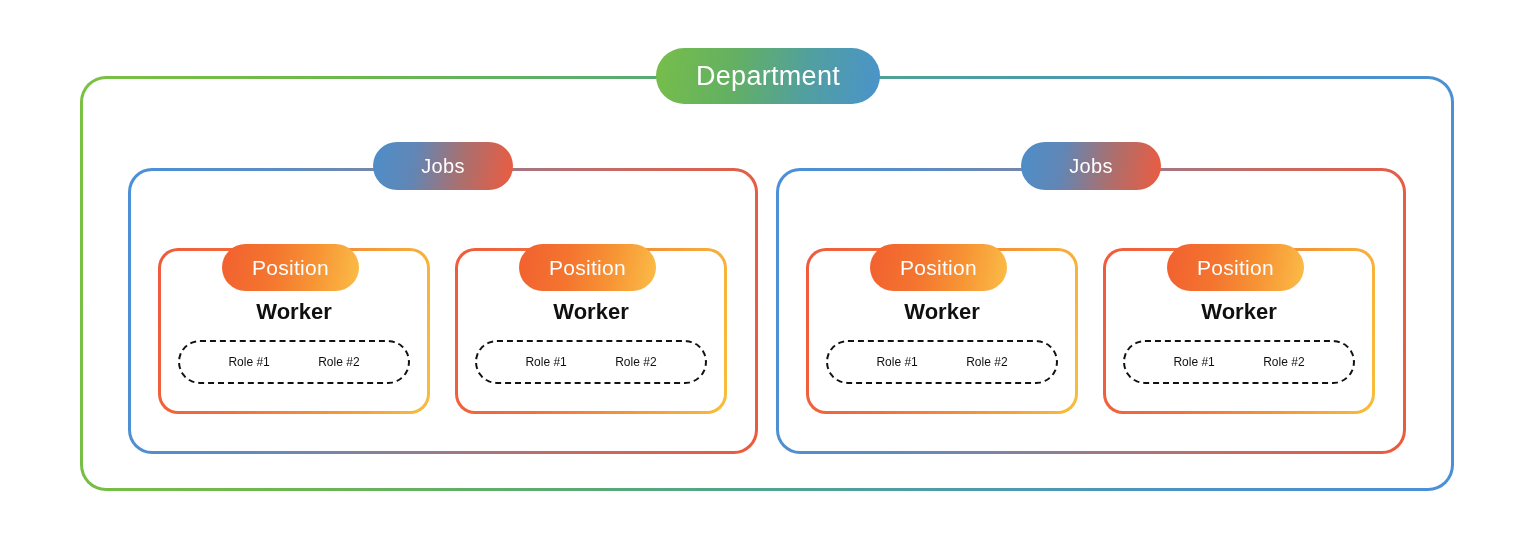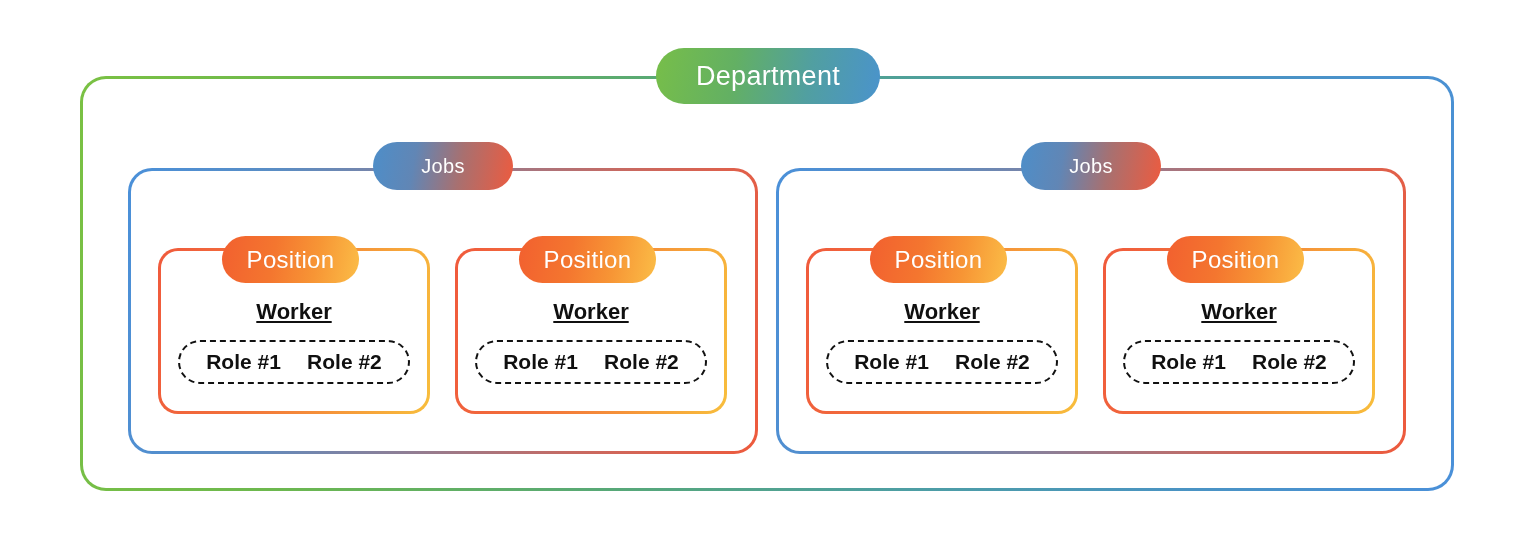--- a/index.html
+++ b/index.html
@@ -101,61 +101,60 @@
     width: 140px;
     height: 48px;
     border-radius: 24px;
     font-size: 20px;
     background: linear-gradient(100deg, #4D8EC9 0%, #6186B5 30%, #A87070 62%, #ED5B3F 100%);
   }
   .pill-jobs-1 { left: 373px; }
   .pill-jobs-2 { left: 1021px; }
 
   .pill-pos {
-    top: 236px;
+    top: 244px;
     width: 137px;
     height: 47px;
     border-radius: 24px;
-    font-size: 24px;
+    font-size: 21px;
     background: linear-gradient(100deg, #F2602F 0%, #F4762F 38%, #F79535 68%, #FBBD47 100%);
   }
   .pill-pos-1 { left: 222px; }
   .pill-pos-2 { left: 519px; }
   .pill-pos-3 { left: 870px; }
   .pill-pos-4 { left: 1167px; }
 
   
   .worker-label {
     position: absolute;
     left: 0;
     right: 0;
     top: 48px;
     text-align: center;
     font-size: 22px;
     font-weight: bold;
     color: #101010;
-    text-decoration: underline;
   }
 
   .roles-box {
     position: absolute;
     left: 17px;
     right: 17px;
     top: 89px;
     height: 44px;
     border: 2.5px dashed #111111;
     border-radius: 24px;
     display: flex;
     align-items: center;
     justify-content: space-evenly;
     box-sizing: border-box;
   }
   .role-item {
-    font-size: 21px;
-    font-weight: bold;
+    font-size: 12px;
+    font-weight: normal;
     color: #101010;
     white-space: nowrap;
   }
 </style>
 </head>
 <body>
 
 <div id="stage">
 
   <div class="gbox dept-frame">

